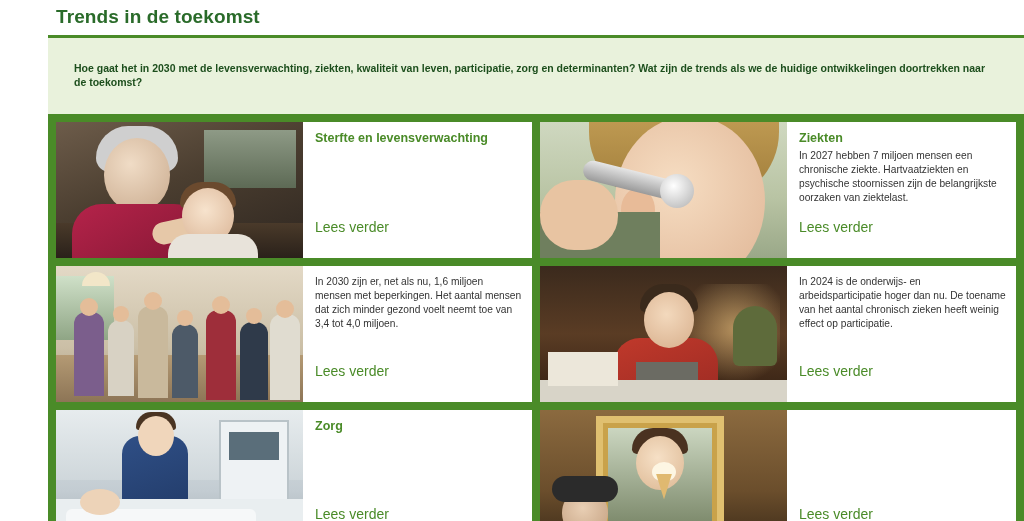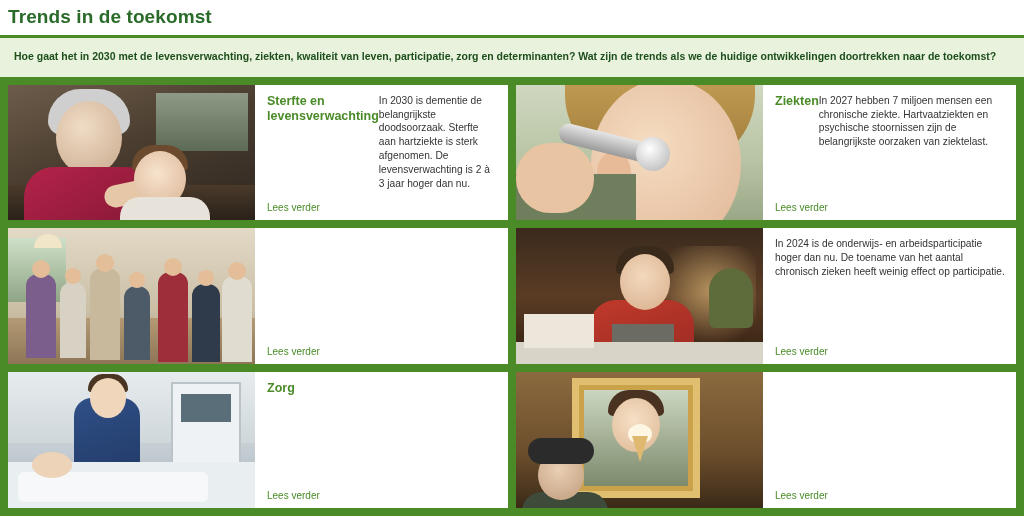--- a/index.html
+++ b/index.html
@@ -8,20 +8,21 @@
     width: 1024px; height: 521px;
     font-family: "Liberation Sans", sans-serif;
     background: #ffffff;
     overflow: hidden;
   }
   #page {
     position: relative;
     width: 1024px;
     height: 521px;
     background: #ffffff;
+    padding-left: 48px;
   }
   
   .page-title {
     color: #2a6b2a;
     font-size: 19px;
     font-weight: bold;
     padding: 6px 8px 7px 8px;
     margin: 0;
     letter-spacing: 0.1px;
   }
@@ -32,21 +33,21 @@
   }
   .intro-bar {
     background: #e9f2dc;
     padding: 8px 10px 9px 10px;
   }
   .intro-text {
     color: #1d4f1d;
     font-size: 10.5px;
     font-weight: bold;
     line-height: 1.3;
-    margin: 4px;
+    margin: 16px;
   }
   
   .board {
     background: #4a8b28;
     padding: 8px 8px 8px 8px;
     height: 439px;
   }
   .grid {
     display: grid;
     grid-template-columns: 1fr 1fr;
@@ -65,41 +66,41 @@
     flex: 0 0 247px;
     position: relative;
     overflow: hidden;
     background: #888;
   }
   .card-body {
     flex: 1 1 auto;
     padding: 9px 10px 6px 12px;
     position: relative;
     display: flex;
-    flex-direction: row;
+    flex-direction: column;
   }
   .card-title {
     color: #4a8b28;
     font-size: 12.5px;
     font-weight: bold;
     margin: 0 0 3px 0;
     line-height: 1.2;
   }
   .card-text {
     color: #333333;
     font-size: 10.2px;
     line-height: 1.36;
     margin: 0;
   }
   .read-more {
     position: absolute;
     left: 12px;
-    bottom: 7px;
+    bottom: 23px;
     color: #4a8b28;
-    font-size: 10px;
+    font-size: 14px;
     text-decoration: none;
   }
 
   
   .photo { position: absolute; inset: 0; }
   .ph-layer { position: absolute; }
 
   
   .p1 { background: linear-gradient(160deg,#6d5c4a 0%,#4b3e30 45%,#2e2620 100%); }
   .p1 .win { left: 148px; top: 8px; width: 92px; height: 58px; background: linear-gradient(180deg,#8e9a86,#5d6a55); }
@@ -203,21 +204,20 @@
             <div class="ph-layer head1"></div>
             <div class="ph-layer body1"></div>
             <div class="ph-layer arm"></div>
             <div class="ph-layer hair2"></div>
             <div class="ph-layer head2"></div>
             <div class="ph-layer body2"></div>
           </div>
         </div>
         <div class="card-body">
           <h2 class="card-title">Sterfte en levensverwachting</h2>
-          <p class="card-text">In 2030 is dementie de belangrijkste doodsoorzaak. Sterfte aan hartziekte is sterk afgenomen. De levensverwachting is 2 à 3 jaar hoger dan nu.</p>
           <a class="read-more" href="#">Lees verder</a>
         </div>
       </div>
 
       <div class="card">
         <div class="card-thumb">
           <div class="photo p2">
             <div class="ph-layer hair"></div>
             <div class="ph-layer face"></div>
             <div class="ph-layer ear"></div>
@@ -250,20 +250,21 @@
               <div class="ph-layer h h4"></div>
             <div class="ph-layer p f5"></div>
               <div class="ph-layer h h5"></div>
             <div class="ph-layer p f6"></div>
               <div class="ph-layer h h6"></div>
             <div class="ph-layer p f7"></div>
               <div class="ph-layer h h7"></div>
           </div>
         </div>
         <div class="card-body">
+          <p class="card-text">In 2030 zijn er, net als nu, 1,6 miljoen mensen met beperkingen. Het aantal mensen dat zich minder gezond voelt neemt toe van 3,4 tot 4,0 miljoen.</p>
           <a class="read-more" href="#">Lees verder</a>
         </div>
       </div>
 
       <div class="card">
         <div class="card-thumb">
           <div class="photo p4">
             <div class="ph-layer warm"></div>
             <div class="ph-layer plant"></div>
             <div class="ph-layer torso"></div>

